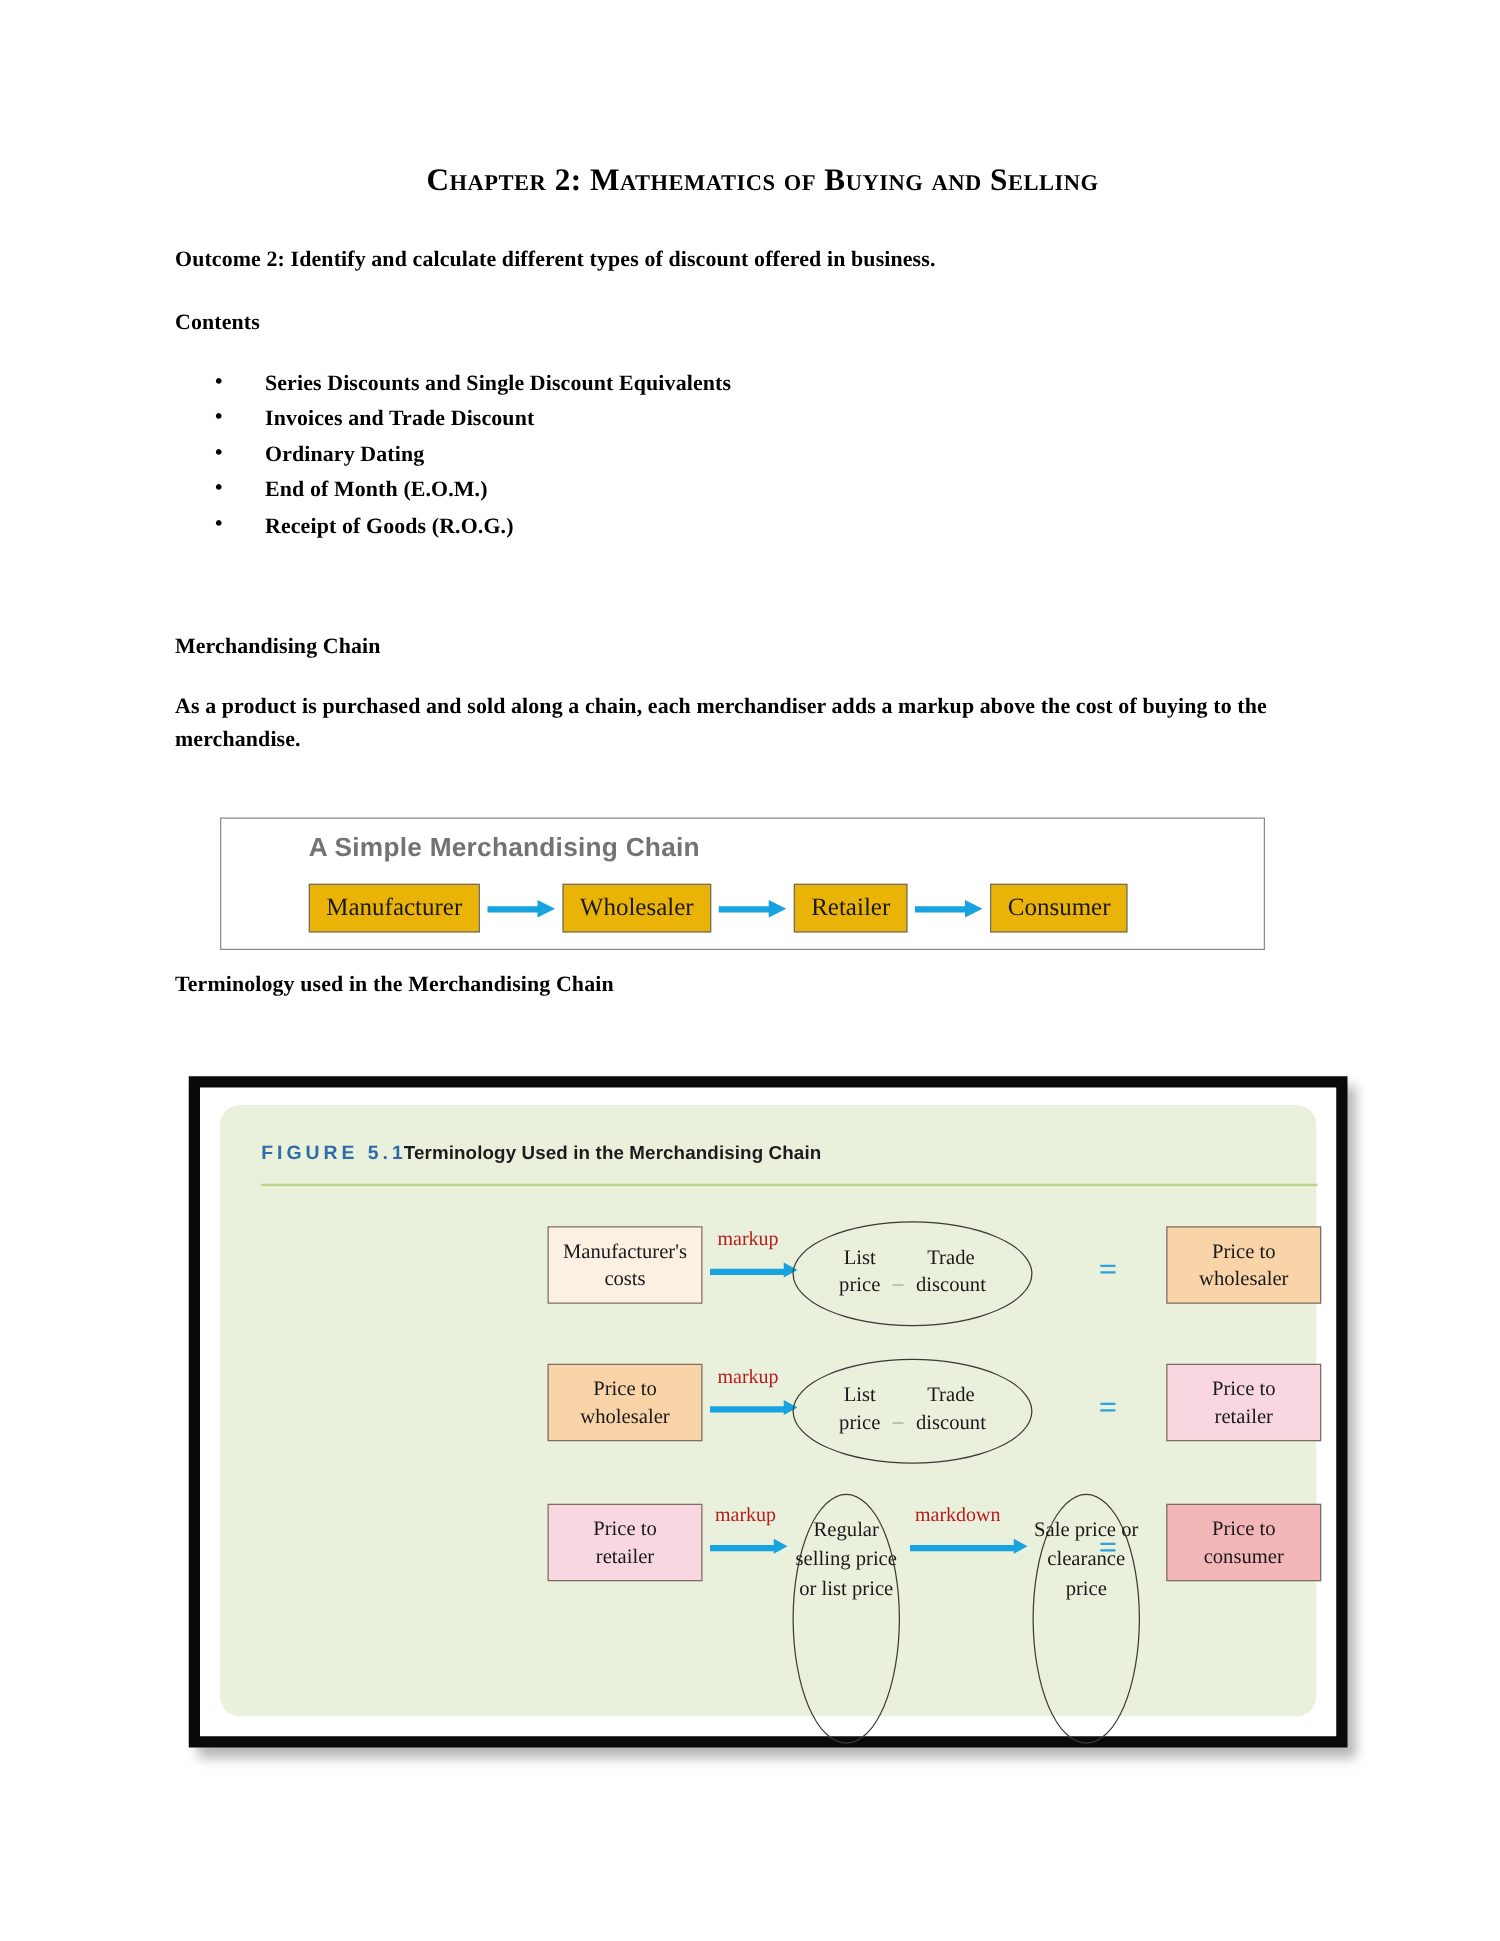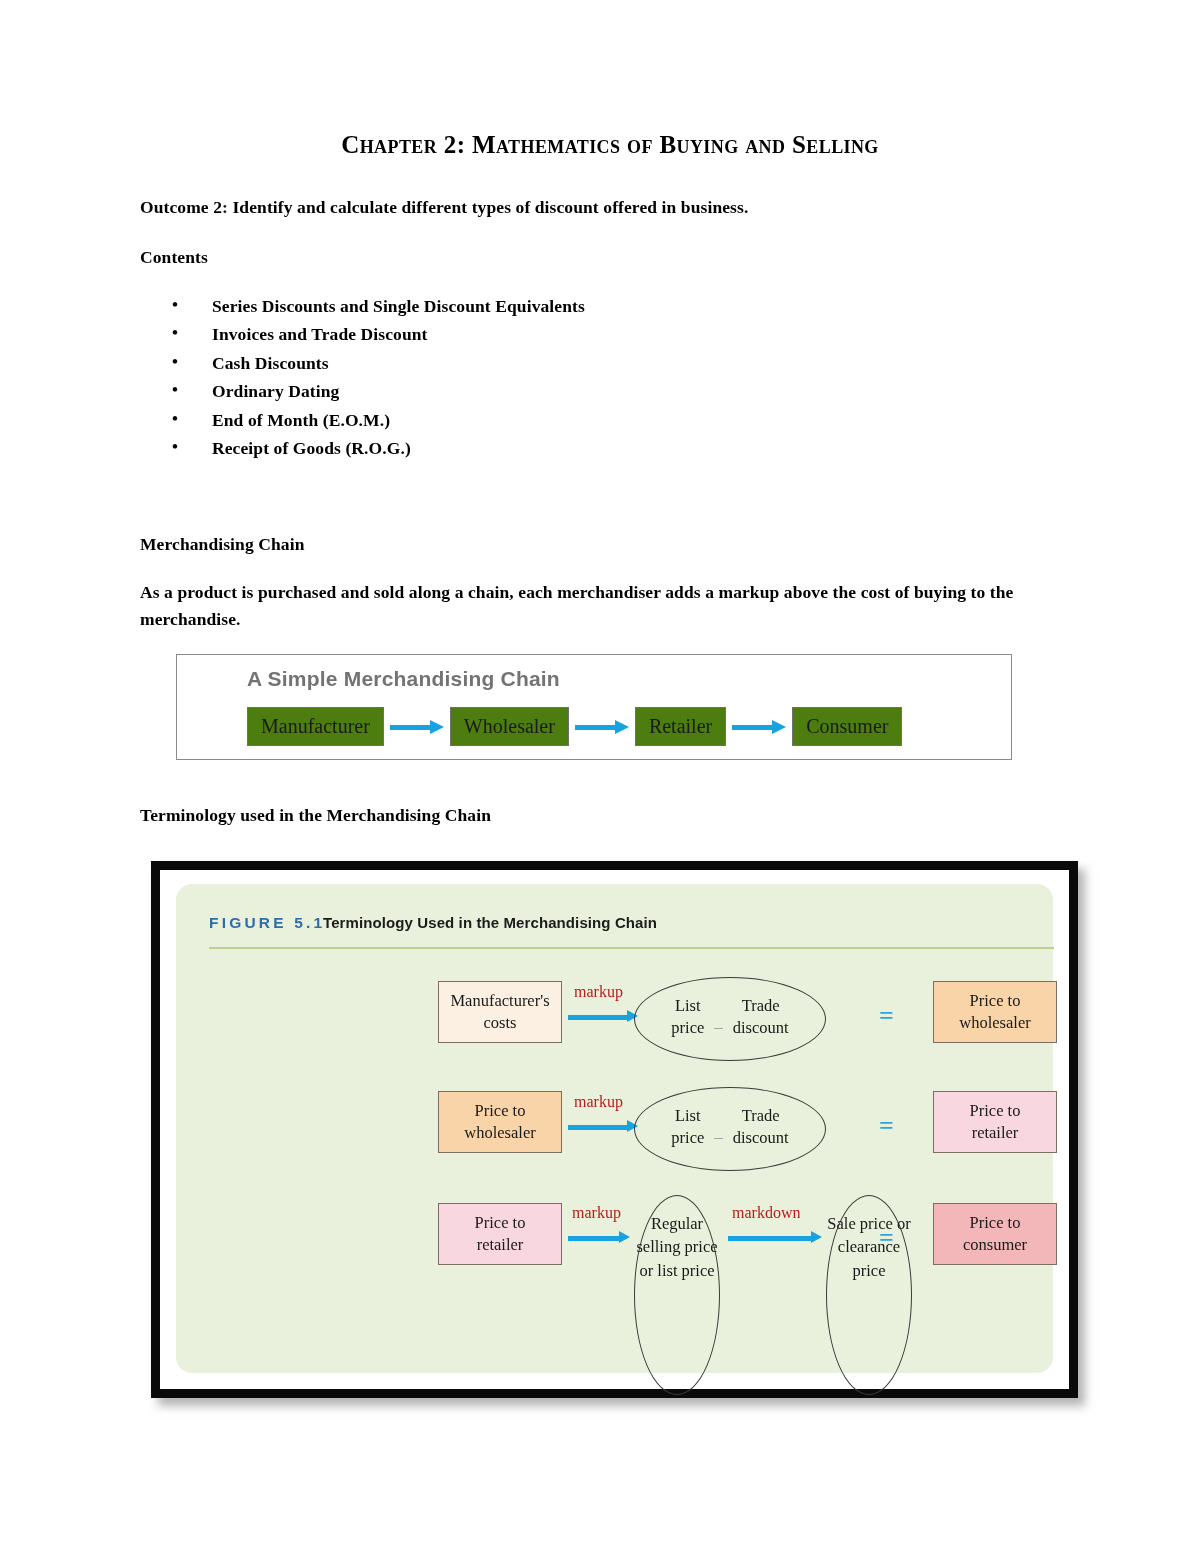--- a/index.html
+++ b/index.html
@@ -102,21 +102,21 @@
   }
   .chain-row {
     position: absolute;
     left: 70px;
     top: 52px;
     display: flex;
     align-items: center;
   }
   .chain-box {
     border: 1.5px solid #6f6f6f;
-    background: #4d7c0f;
+    background: #eab308;
     font-family: "Liberation Serif", serif;
     font-size: 20px;
     color: #1a1a1a;
     padding: 7px 13px 8px 13px;
     white-space: nowrap;
     line-height: 1.1;
   }
   .chain-arrow {
     width: 66px;
     height: 14px;
@@ -323,21 +323,20 @@
 
     <h1 class="doc-title">Chapter 2: Mathematics of Buying and Selling</h1>
 
     <p class="para">Outcome 2: Identify and calculate different types of discount offered in business.</p>
 
     <p class="section-head">Contents</p>
 
     <ul class="bullets">
       <li>Series Discounts and Single Discount Equivalents</li>
       <li>Invoices and Trade Discount</li>
-      <li>Cash Discounts</li>
       <li>Ordinary Dating</li>
       <li>End of Month (E.O.M.)</li>
       <li>Receipt of Goods (R.O.G.)</li>
     </ul>
 
     <p class="section-head" style="margin-top:72px;">Merchandising Chain</p>
 
     <p class="para">As a product is purchased and sold along a chain, each merchandiser adds a markup above the cost of buying to the merchandise.</p>
 
     <p class="section-head" style="margin-top:172px;">Terminology used in the Merchandising Chain</p>

